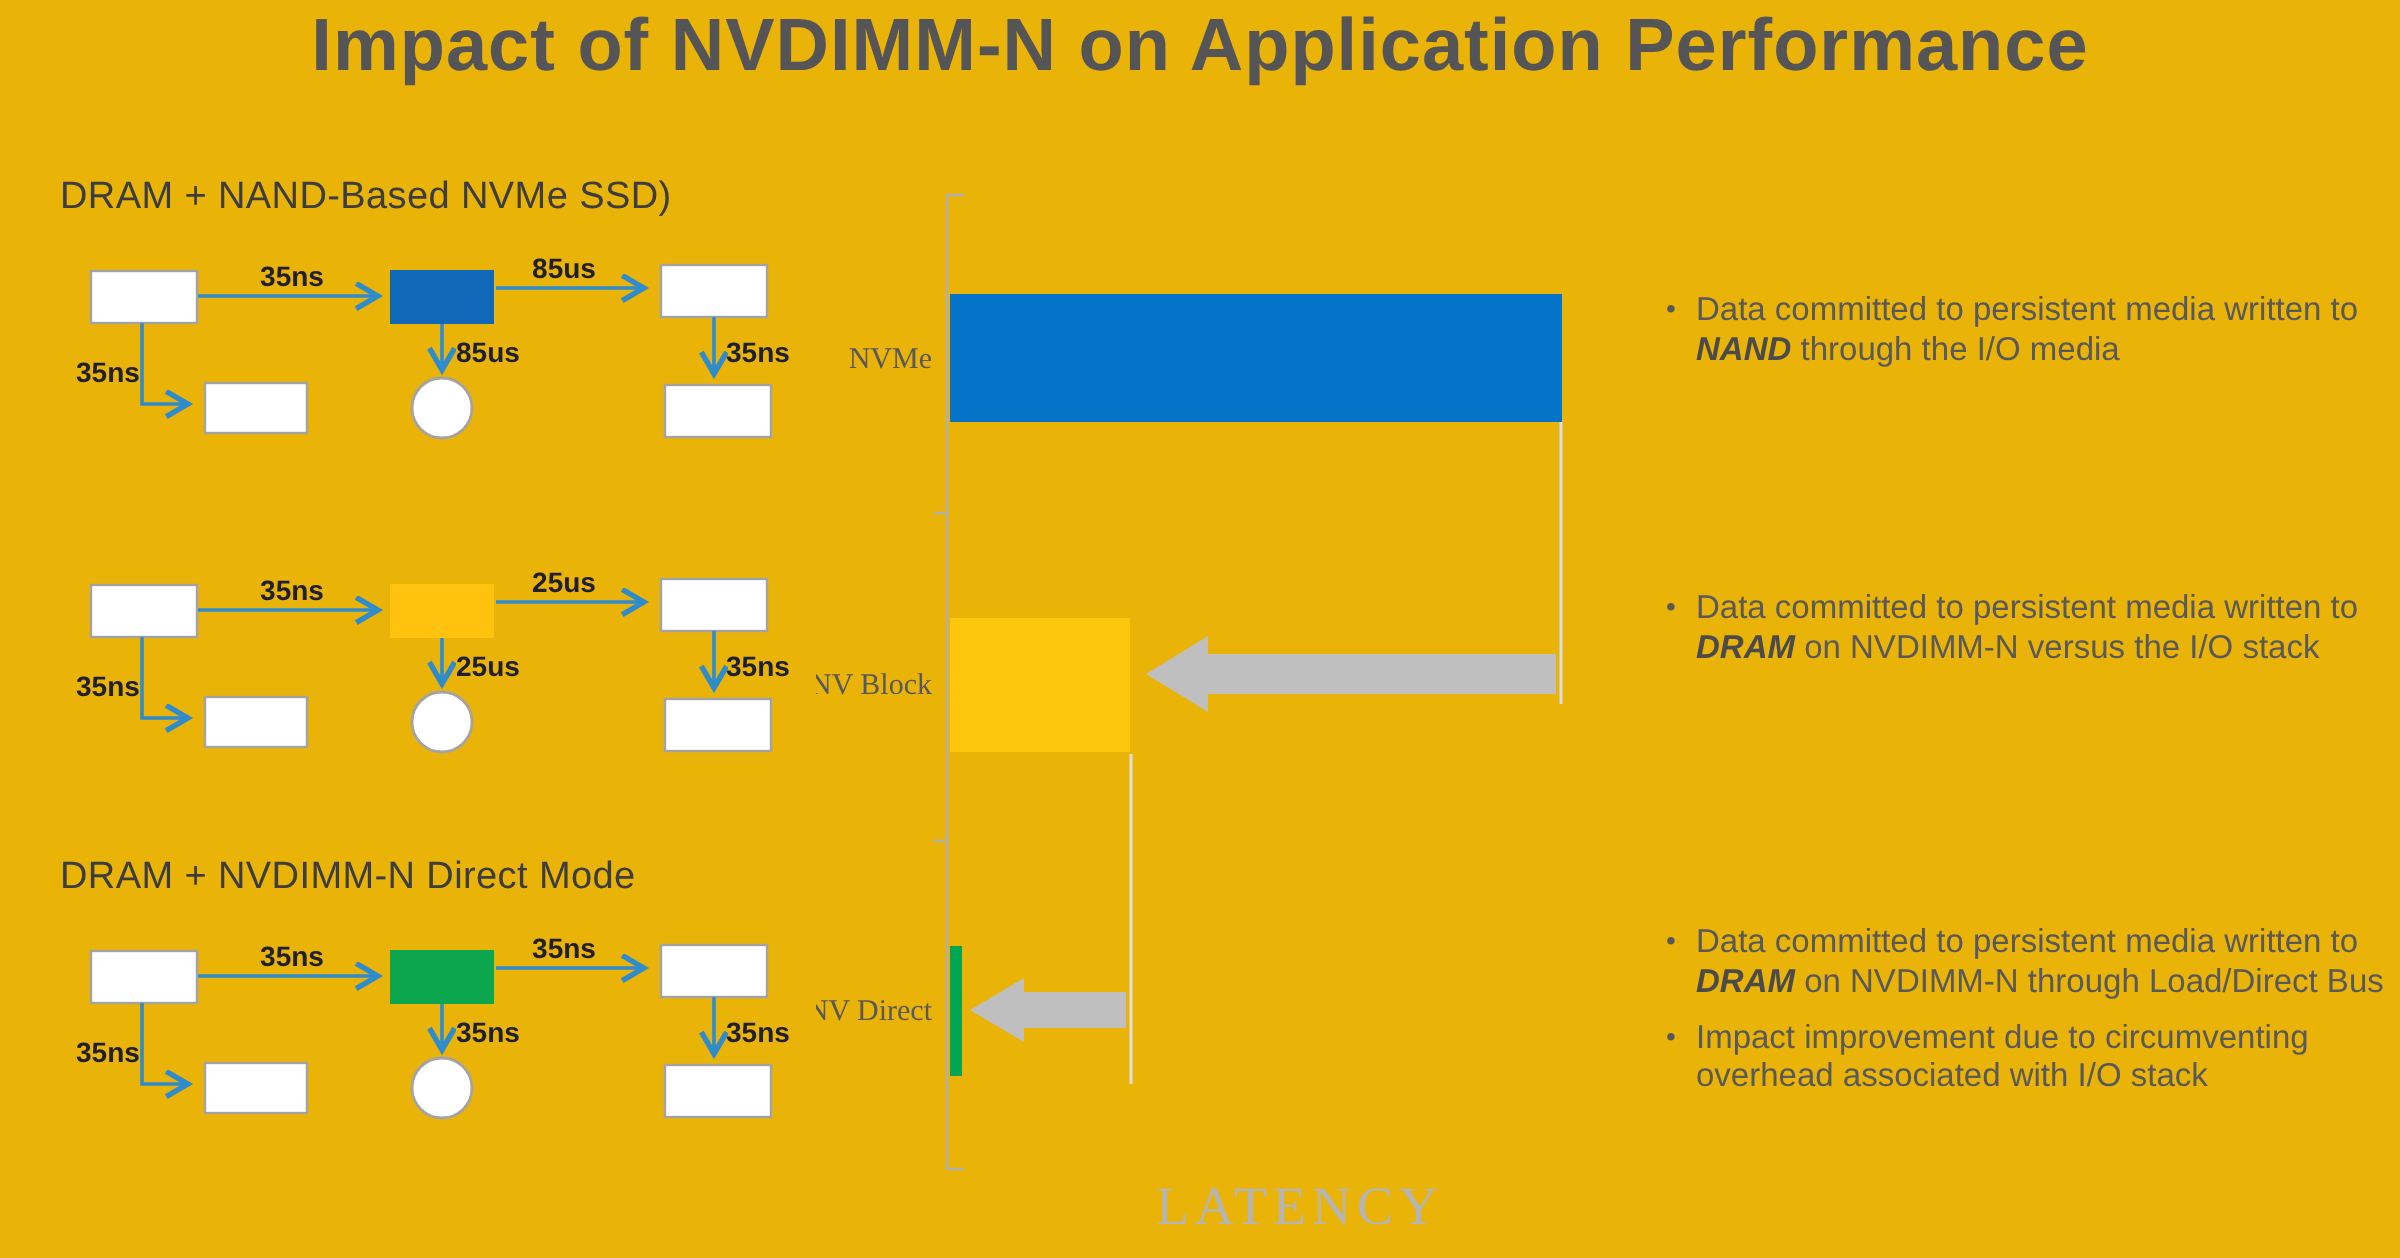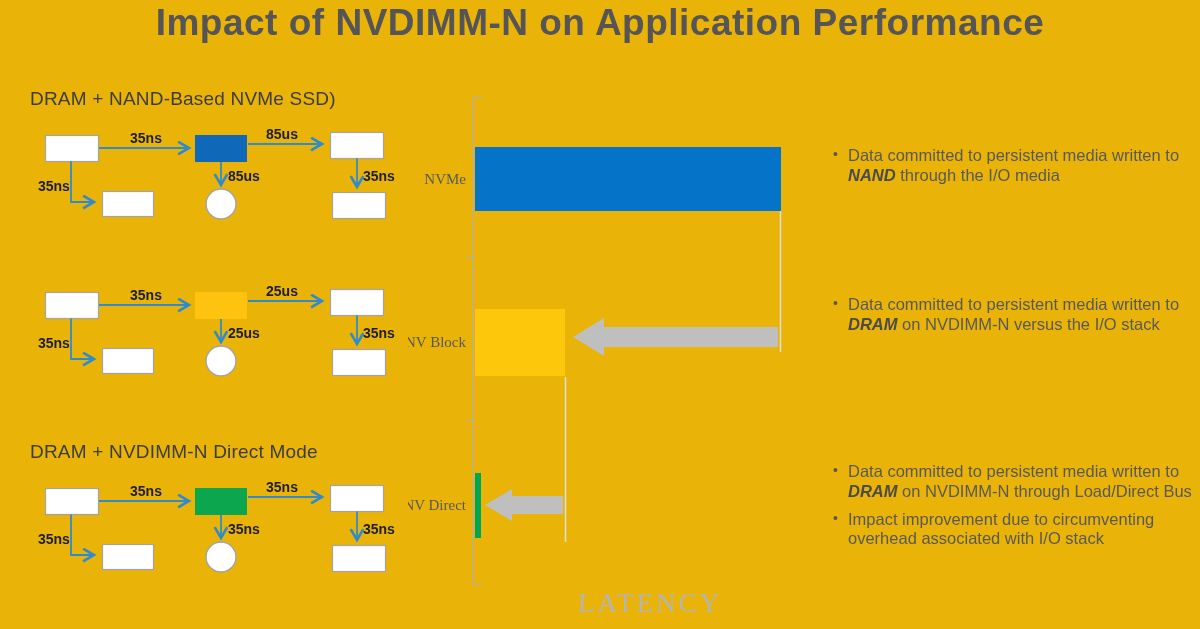--- a/index.html
+++ b/index.html
@@ -91,21 +91,21 @@
       <circle class="circ" cx="191" cy="76" r="15"></circle>
       <polyline class="flowline" points="41,33.5 41,74 63,74" marker-end="url(#ah1)"></polyline>
       <text class="flabel" x="8" y="63" text-anchor="start">35ns</text>
       <rect class="node" x="72.5" y="63.5" width="51" height="25"></rect>
       <line class="flowline" x1="327" y1="30.5" x2="327" y2="58" marker-end="url(#ah1)"></line>
       <text class="flabel" x="333" y="53" text-anchor="start">35ns</text>
       <rect class="node" x="302.5" y="64.5" width="53" height="26"></rect>
     </svg>
   </div>
 
-  <div class="diag" style="top:441px;">
+  <div class="diag" style="top:428px;">
     <div class="diag-header">DRAM + NVDIMM-N Direct Mode</div>
     <svg width="405" height="102" viewBox="0 0 405 102">
       <defs>
         <marker id="ah2" markerWidth="10" markerHeight="10" refX="6.5" refY="4" orient="auto">
           <polyline points="1,0.5 7,4 1,7.5" fill="none" stroke="#2f8ccc" stroke-width="1.5"></polyline>
         </marker>
       </defs>
       <rect class="node" x="15.5" y="7.5" width="53" height="26"></rect>
       <line class="flowline" x1="69" y1="20" x2="158" y2="20" marker-end="url(#ah2)"></line>
       <text class="flabel" x="116" y="15" text-anchor="middle">35ns</text>

